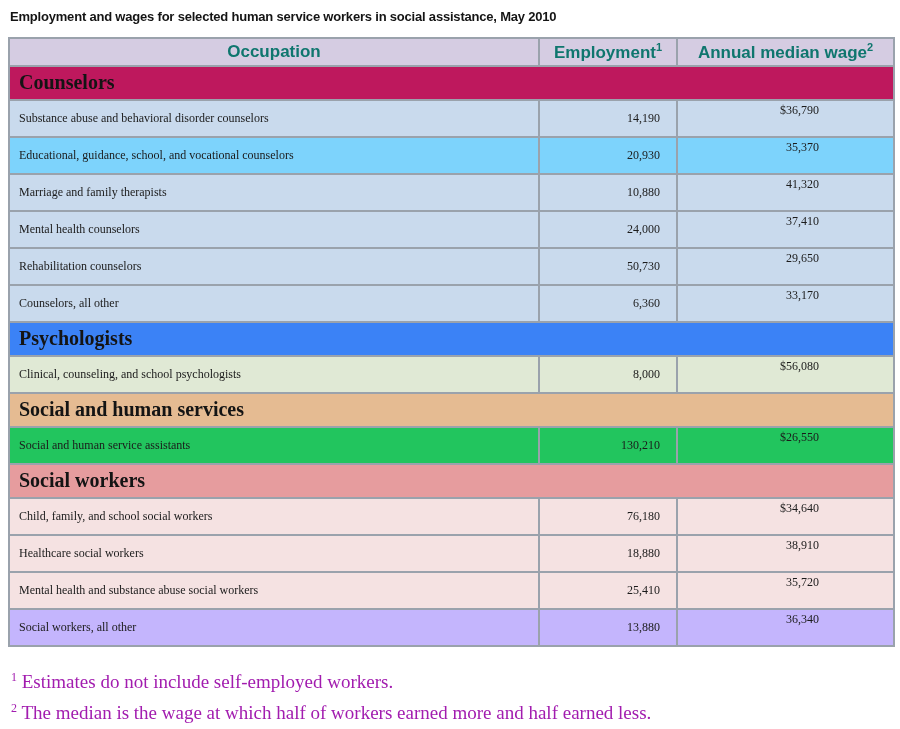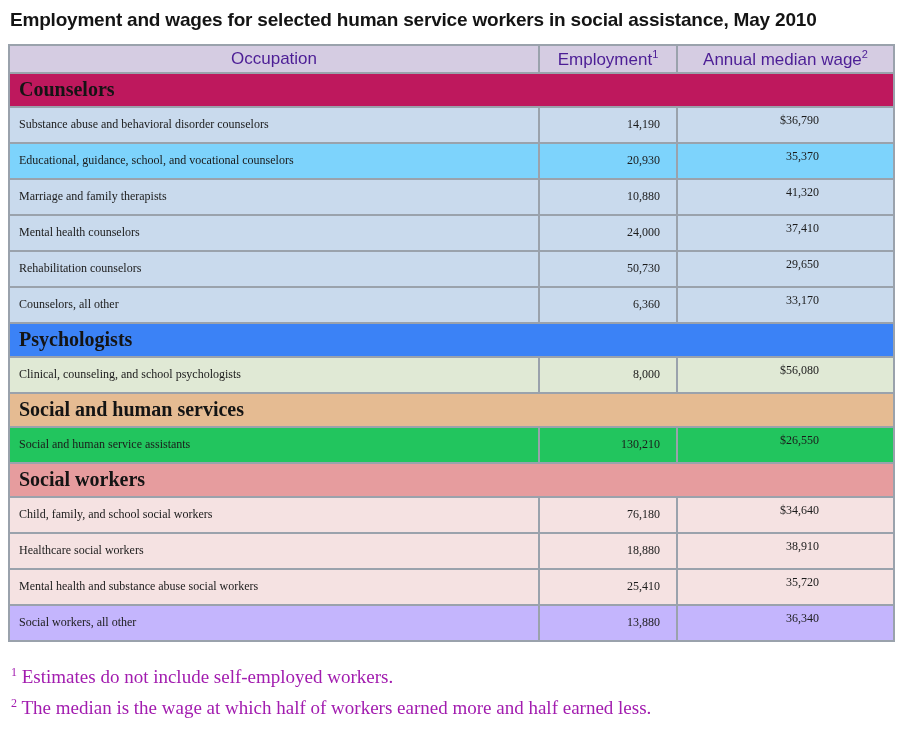--- a/index.html
+++ b/index.html
@@ -8,21 +8,21 @@
     width: 900px; height: 729px;
     background: #ffffff;
     font-family: "Liberation Serif", serif;
     color: #1b1b1b;
   }
   .page { padding: 7px 8px 0 8px; }
 
   .title {
     font-family: "Liberation Sans", sans-serif;
     font-weight: bold;
-    font-size: 19px;
+    font-size: 13px;
     letter-spacing: -0.2px;
     color: #141414;
     margin: 2px 0 13px 2px;
   }
 
   table.data {
     border-collapse: collapse;
     width: 885px;
     border: 2px solid #8D959E;
     table-layout: fixed;
@@ -33,23 +33,23 @@
 
   th, td {
     border: 2px solid #9AA2AC;
     font-size: 12px;
     overflow: hidden;
     white-space: nowrap;
   }
 
   thead th {
     font-family: "Liberation Sans", sans-serif;
-    font-weight: normal;
+    font-weight: bold;
     font-size: 17px;
-    color: #4c1d95;
+    color: #0f766e;
     text-align: center;
     height: 17px;
     padding: 2px 4px;
   }
   thead th sup { font-size: 11px; }
 
   tr.section td {
     font-weight: bold;
     font-size: 20px;
     height: 34px;
@@ -62,21 +62,21 @@
     text-align: left;
     padding: 2px 4px 2px 9px;
     height: 36px;
   }
   td.emp {
     text-align: right;
     padding: 2px 16px 2px 4px;
   }
   td.wage {
     text-align: right;
-    padding: 2px 74px 10px 4px;
+    padding: 2px 74px 18px 4px;
   }
 
   .footnotes {
     margin: 17px 0 0 3px;
     font-size: 19px;
     line-height: 27px;
     color: #a21caf;
   }
   .footnotes sup { font-size: 12px; }
 </style>

